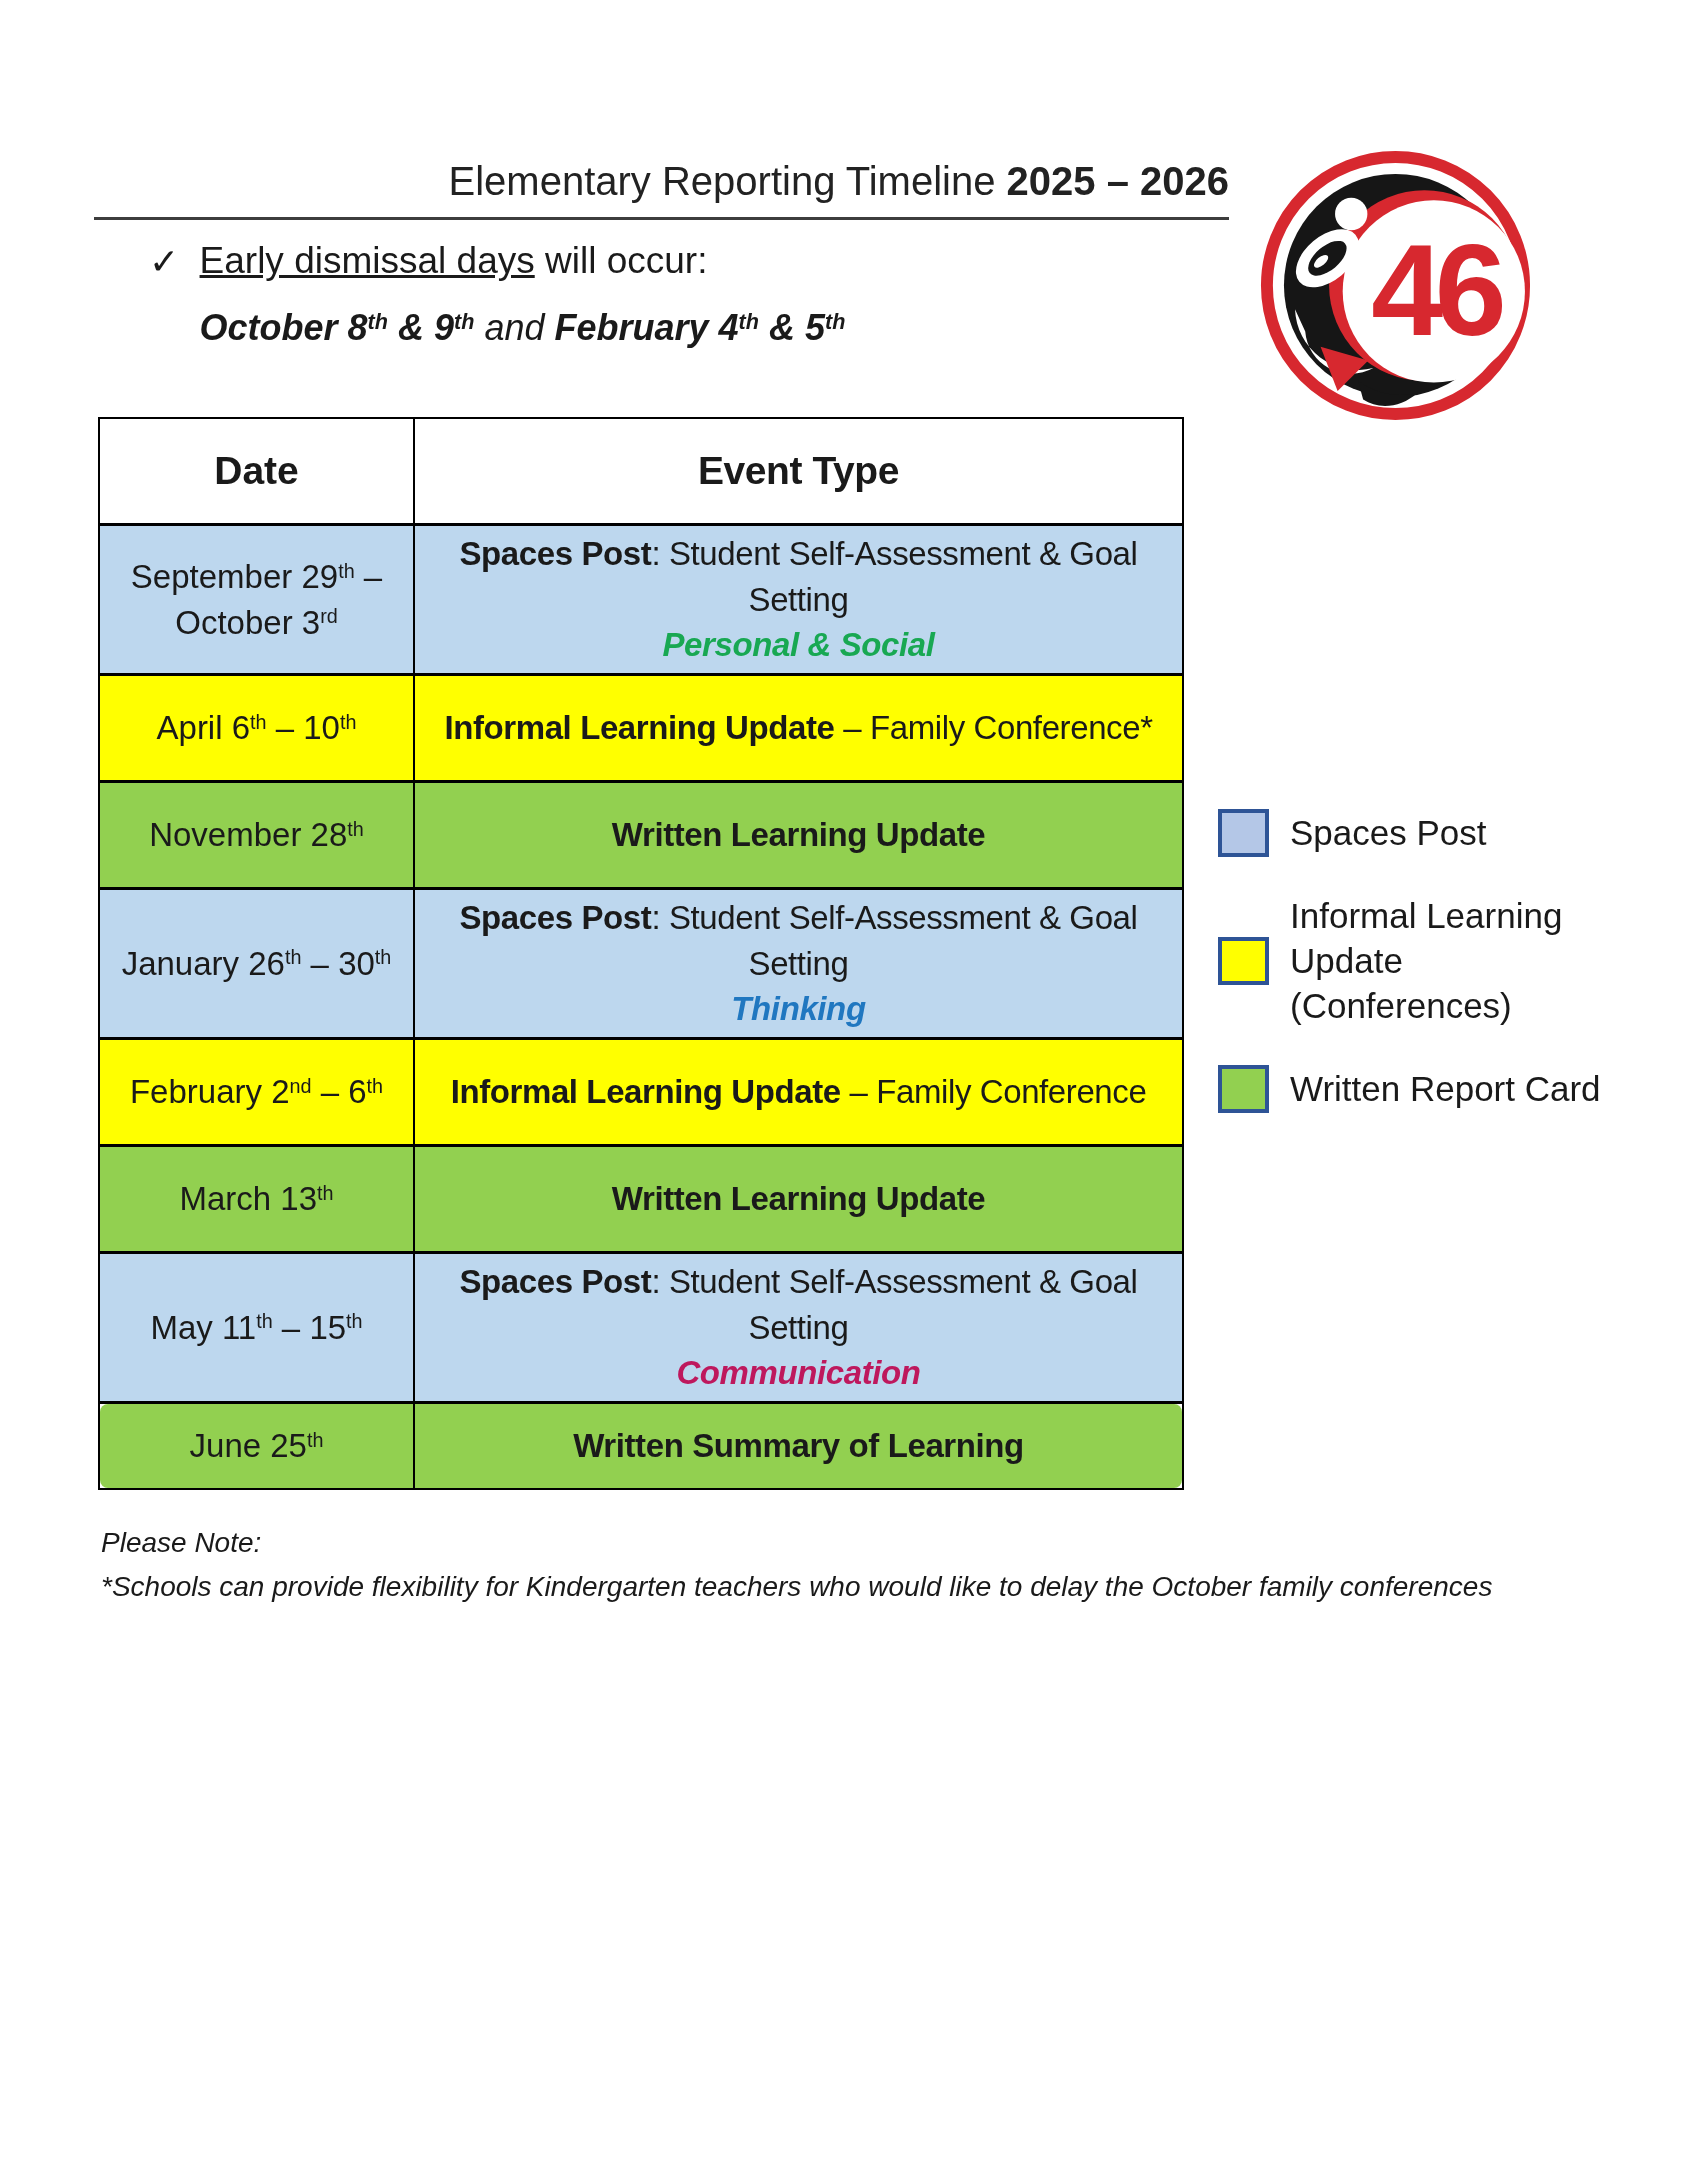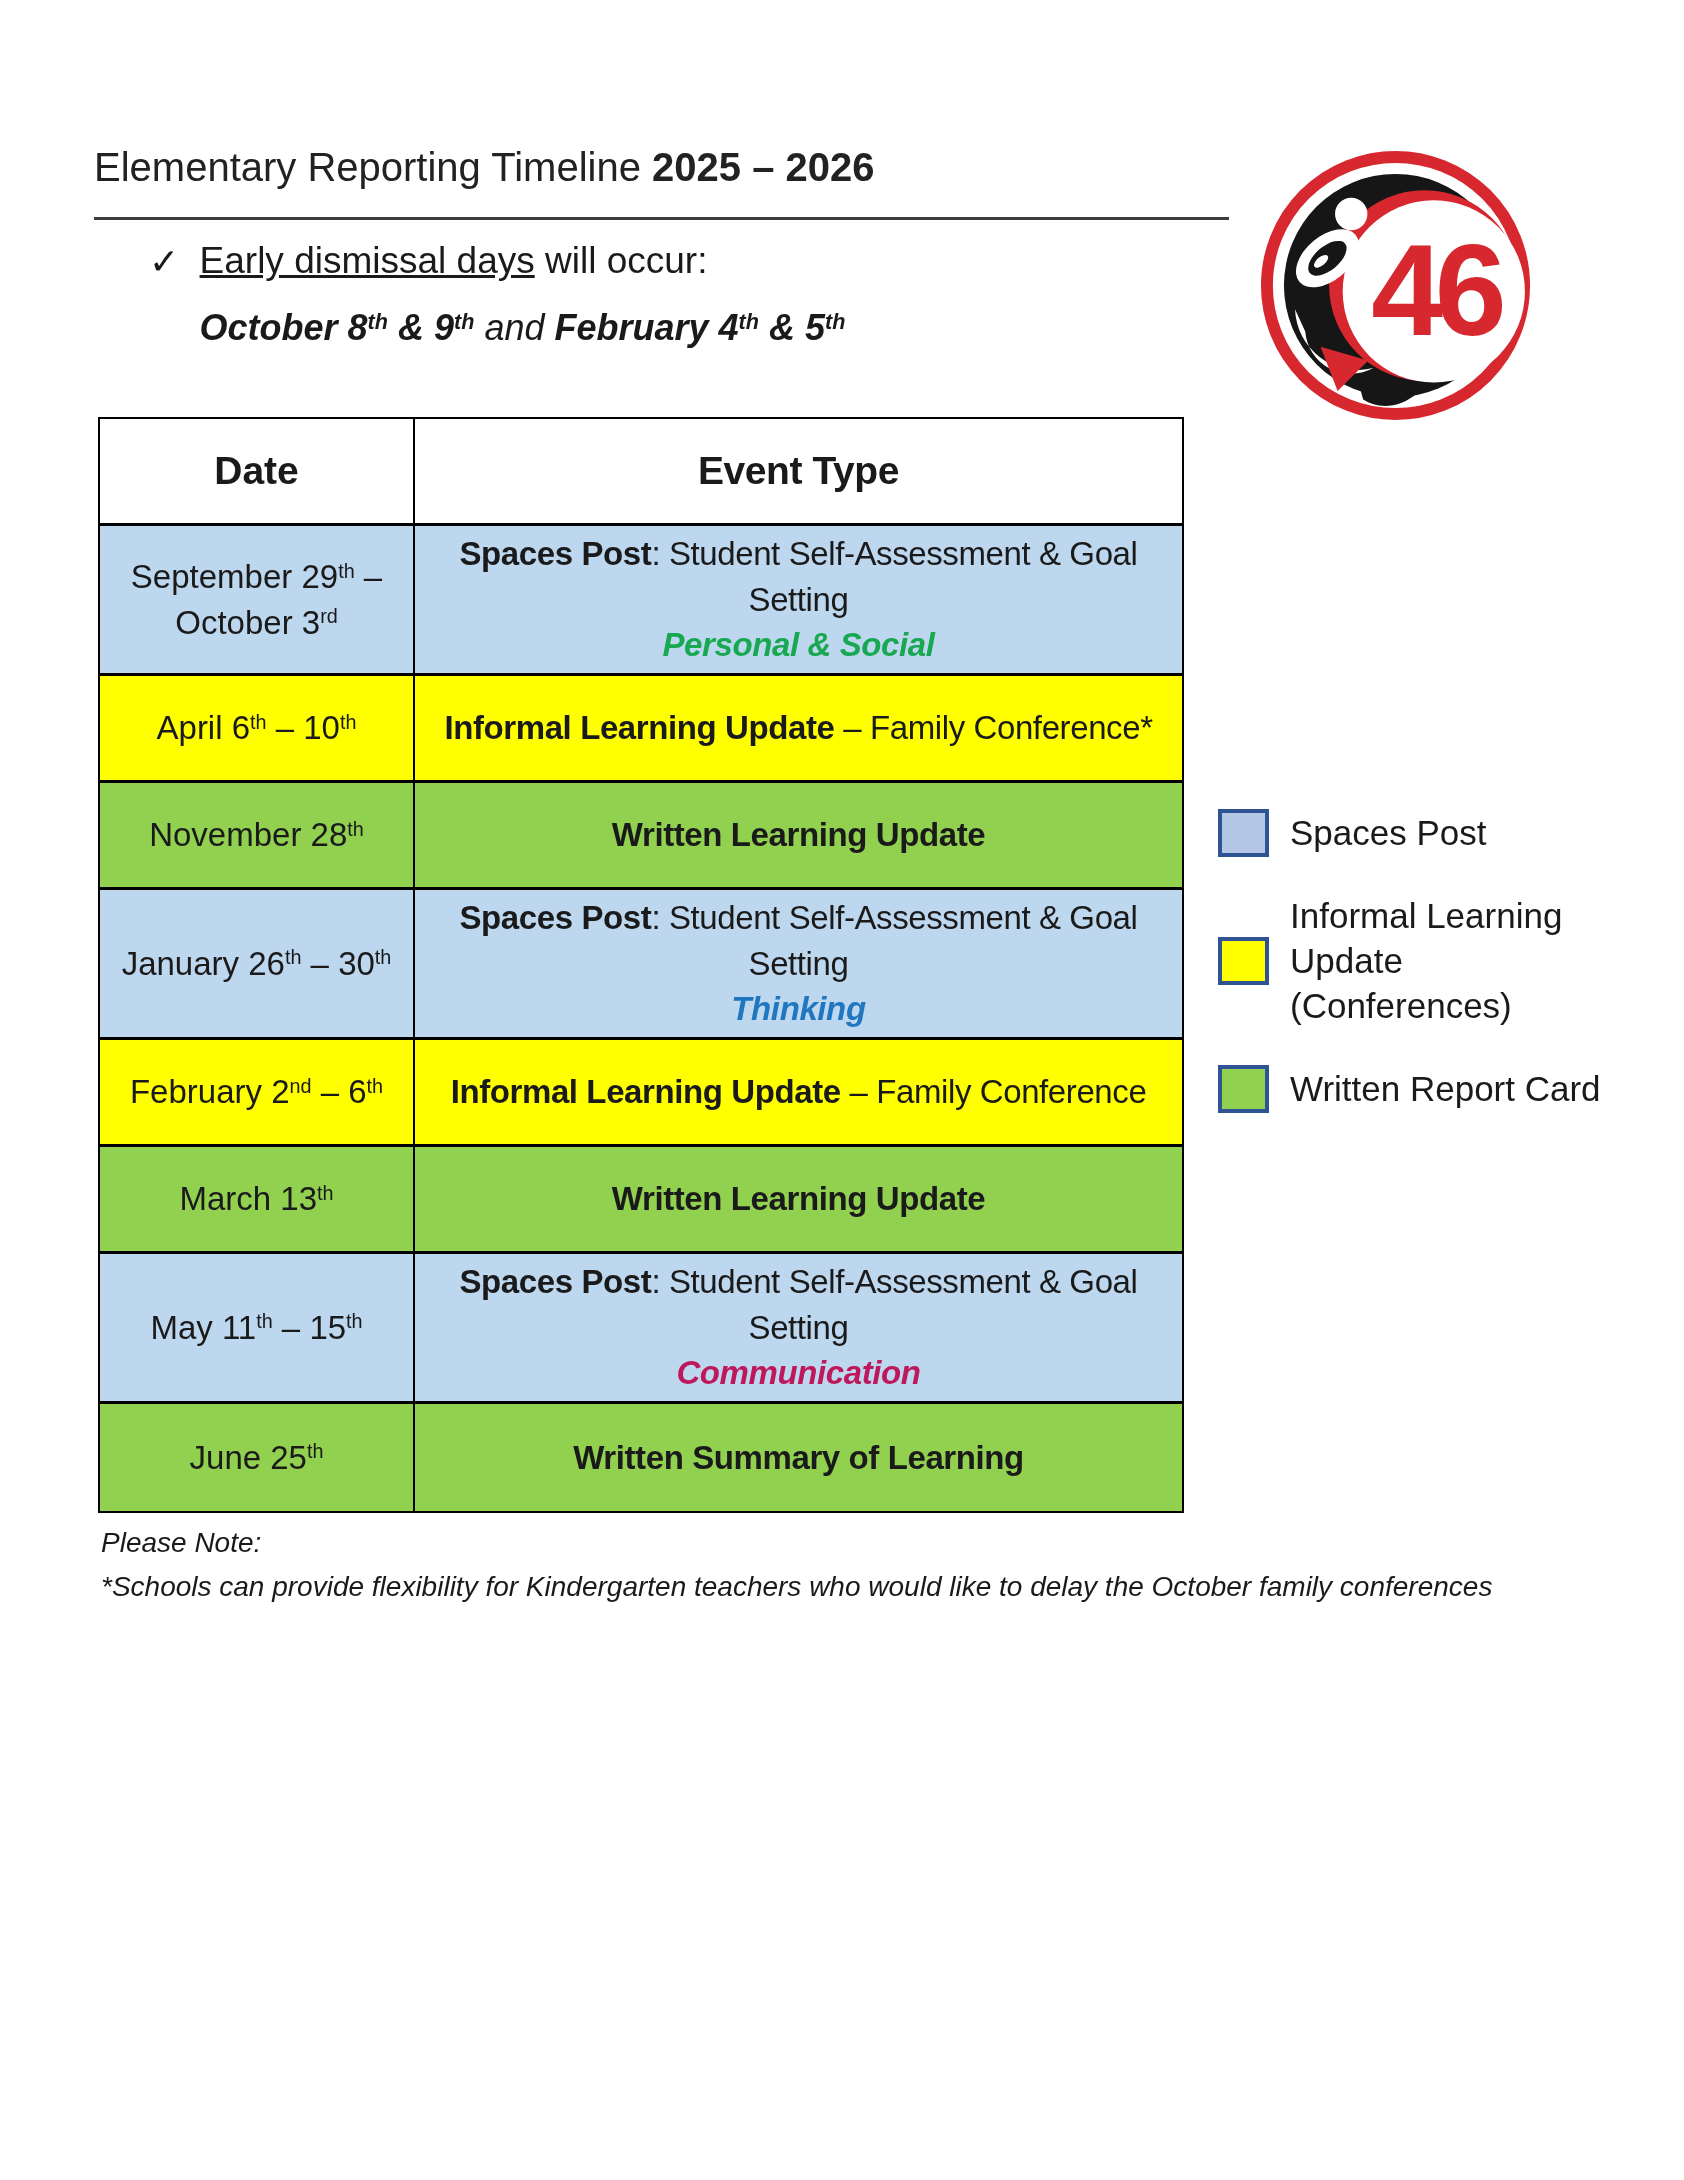--- a/index.html
+++ b/index.html
@@ -7,22 +7,22 @@
     width:1685px;height:2181px;position:relative;background:#ffffff;
     font-family:"Liberation Sans", sans-serif;color:#1a1a1a;overflow:hidden;
   }
   .b{font-weight:bold}
   .i{font-style:italic}
   .u{text-decoration:underline}
   sup{font-size:60%;line-height:0;position:relative;top:1.7px;}
 
   
   .title{
-    position:absolute;top:145px;left:94px;width:1135px;
-    text-align:left;font-size:40px;color:#222;white-space:nowrap;
+    position:absolute;top:159px;left:94px;width:1135px;
+    text-align:right;font-size:40px;color:#222;white-space:nowrap;
   }
   .title-divider{
     position:absolute;top:217px;left:94px;width:1135px;height:2.6px;background:#3d3d3d;
   }
 
   
   .bullet{
     position:absolute;top:240px;left:149px;display:flex;gap:20.4px;font-size:37px;
   }
   .check{font-size:36px;line-height:1.2;}
@@ -37,21 +37,21 @@
     border:2.6px solid #000;font-size:33px;
   }
   .t-row{display:flex;border-bottom:3.4px solid #000;background:#fff;}
   .t-row:last-child{border-bottom:none;}
   .t-head{height:78px;font-weight:bold;font-size:39px;}
   .cell{display:flex;flex-direction:column;justify-content:center;align-items:center;text-align:center;}
   .date-cell{width:315px;flex:0 0 315px;border-right:2.6px solid #000;box-sizing:border-box;}
   .event-cell{flex:1;letter-spacing:-0.4px;}
   .t-row{height:104px;}
   .t-row.tall{height:147px;}
-  .t-row.last{height:107px;}
+  .t-row.last{height:84px;border-radius:8px;}
   .line{line-height:1.38;}
 
   
   .legend{position:absolute;left:1218px;top:809px;width:400px;}
   .legend-item{display:flex;align-items:center;margin-bottom:37px;}
   .swatch{width:43px;height:40px;border:4.3px solid #2E5496;margin-right:21px;flex:0 0 auto;}
   .legend-label{font-size:35px;line-height:1.28;max-width:336px;}
 
   
   .footer{

